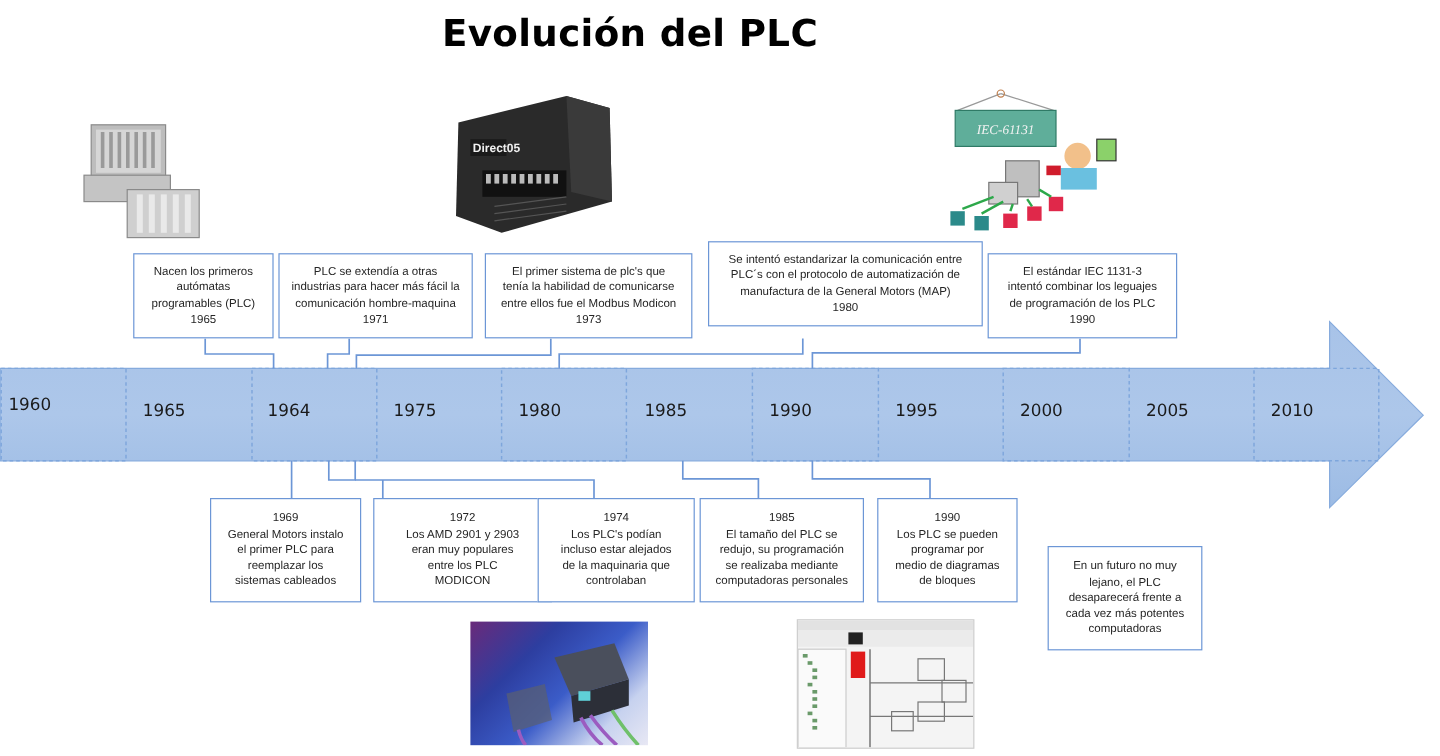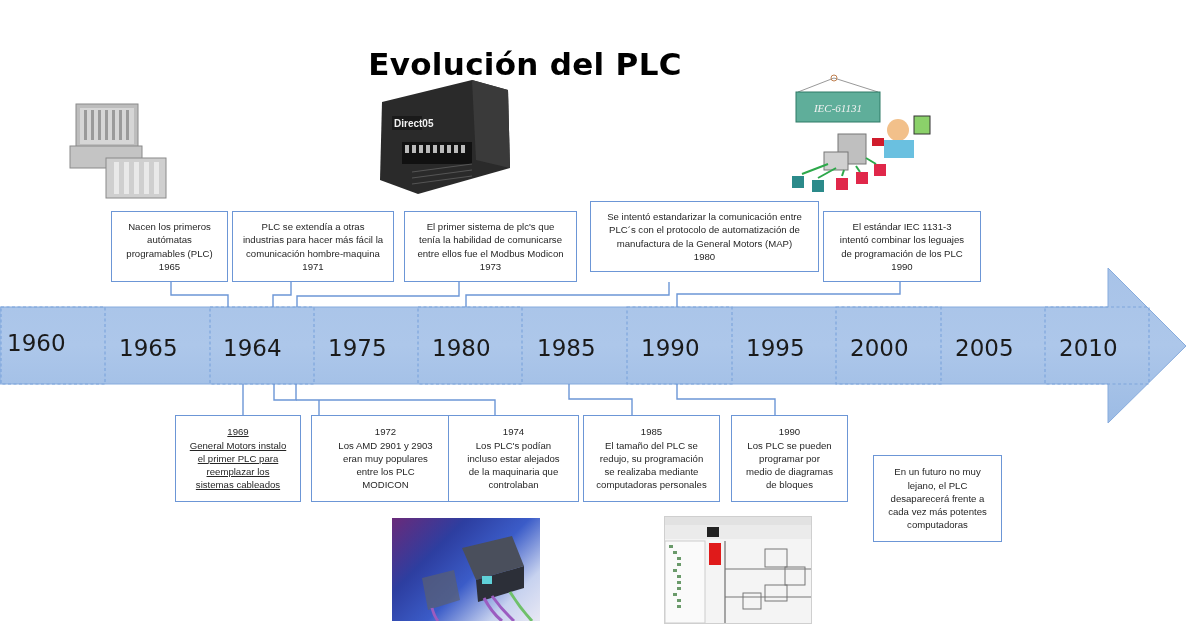--- a/index.html
+++ b/index.html
@@ -1,21 +1,21 @@
 <!DOCTYPE html>
 <html><head>
 <meta charset="utf-8">
 <style>
   html, body { margin: 0; padding: 0; background: #ffffff; }
   body { width: 1200px; height: 630px; position: relative; overflow: hidden; font-family: "Liberation Sans", sans-serif; }
   .title { position: absolute; left: 0; width: 1050px; top: 10px; text-align: center; font-family: "DejaVu Sans", sans-serif; font-weight: bold; font-size: 31px; color: #000; letter-spacing: 0.3px; }
-  .title span { display: inline-block; margin-left: 0; margin-top: 36px; }
+  .title span { display: inline-block; margin-left: 0; }
   svg.layer { position: absolute; left: 0; top: 0; }
   .box { position: absolute; box-sizing: border-box; border: 1.4px solid #6c96d6; background: #fff; display: flex; align-items: center; justify-content: center; text-align: center; font-size: 9.6px; line-height: 13.3px; color: #262626; padding: 2px 4px; white-space: pre-line; }
-  .year-label { position: absolute; font-size: 23px; color: #1a1a1a; font-family: "DejaVu Sans", sans-serif; text-align: right; }
+  .year-label { position: absolute; font-size: 14px; color: #1a1a1a; font-family: "DejaVu Sans", sans-serif; text-align: right; }
   .pic { position: absolute; overflow: hidden; }
 </style>
 </head>
 <body>
 
 <div class="title"><span>Evolución del PLC</span></div>
 
 <div class="pic" style="left:64px;top:96px;width:104px;height:104px;">
   <svg width="104" height="104" viewBox="0 0 104 104">
     <rect x="12" y="8" width="62" height="44" fill="#bdbdbd" stroke="#8a8a8a"></rect>
@@ -208,21 +208,21 @@
 1973</div>
 <div class="box" style="left:590px;top:201px;width:229px;height:71px;">Se intentó estandarizar la comunicación entre
 PLC´s con el protocolo de automatización de
 manufactura de la General Motors (MAP)
 1980</div>
 <div class="box" style="left:823px;top:211px;width:158px;height:71px;">El estándar IEC 1131-3
 intentó combinar los leguajes
 de programación de los PLC
 1990</div>
 
-<div class="box" style="left:175px;top:415px;width:126px;height:87px;text-decoration:underline;">1969
+<div class="box" style="left:175px;top:415px;width:126px;height:87px;">1969
 General Motors instalo
 el primer PLC para
 reemplazar los
 sistemas cableados</div>
 <div class="box" style="left:311px;top:415px;width:149px;height:87px;">1972
 Los AMD 2901 y 2903
 eran muy populares
 entre los PLC
 MODICON</div>
 <div class="box" style="left:448px;top:415px;width:131px;height:87px;">1974

